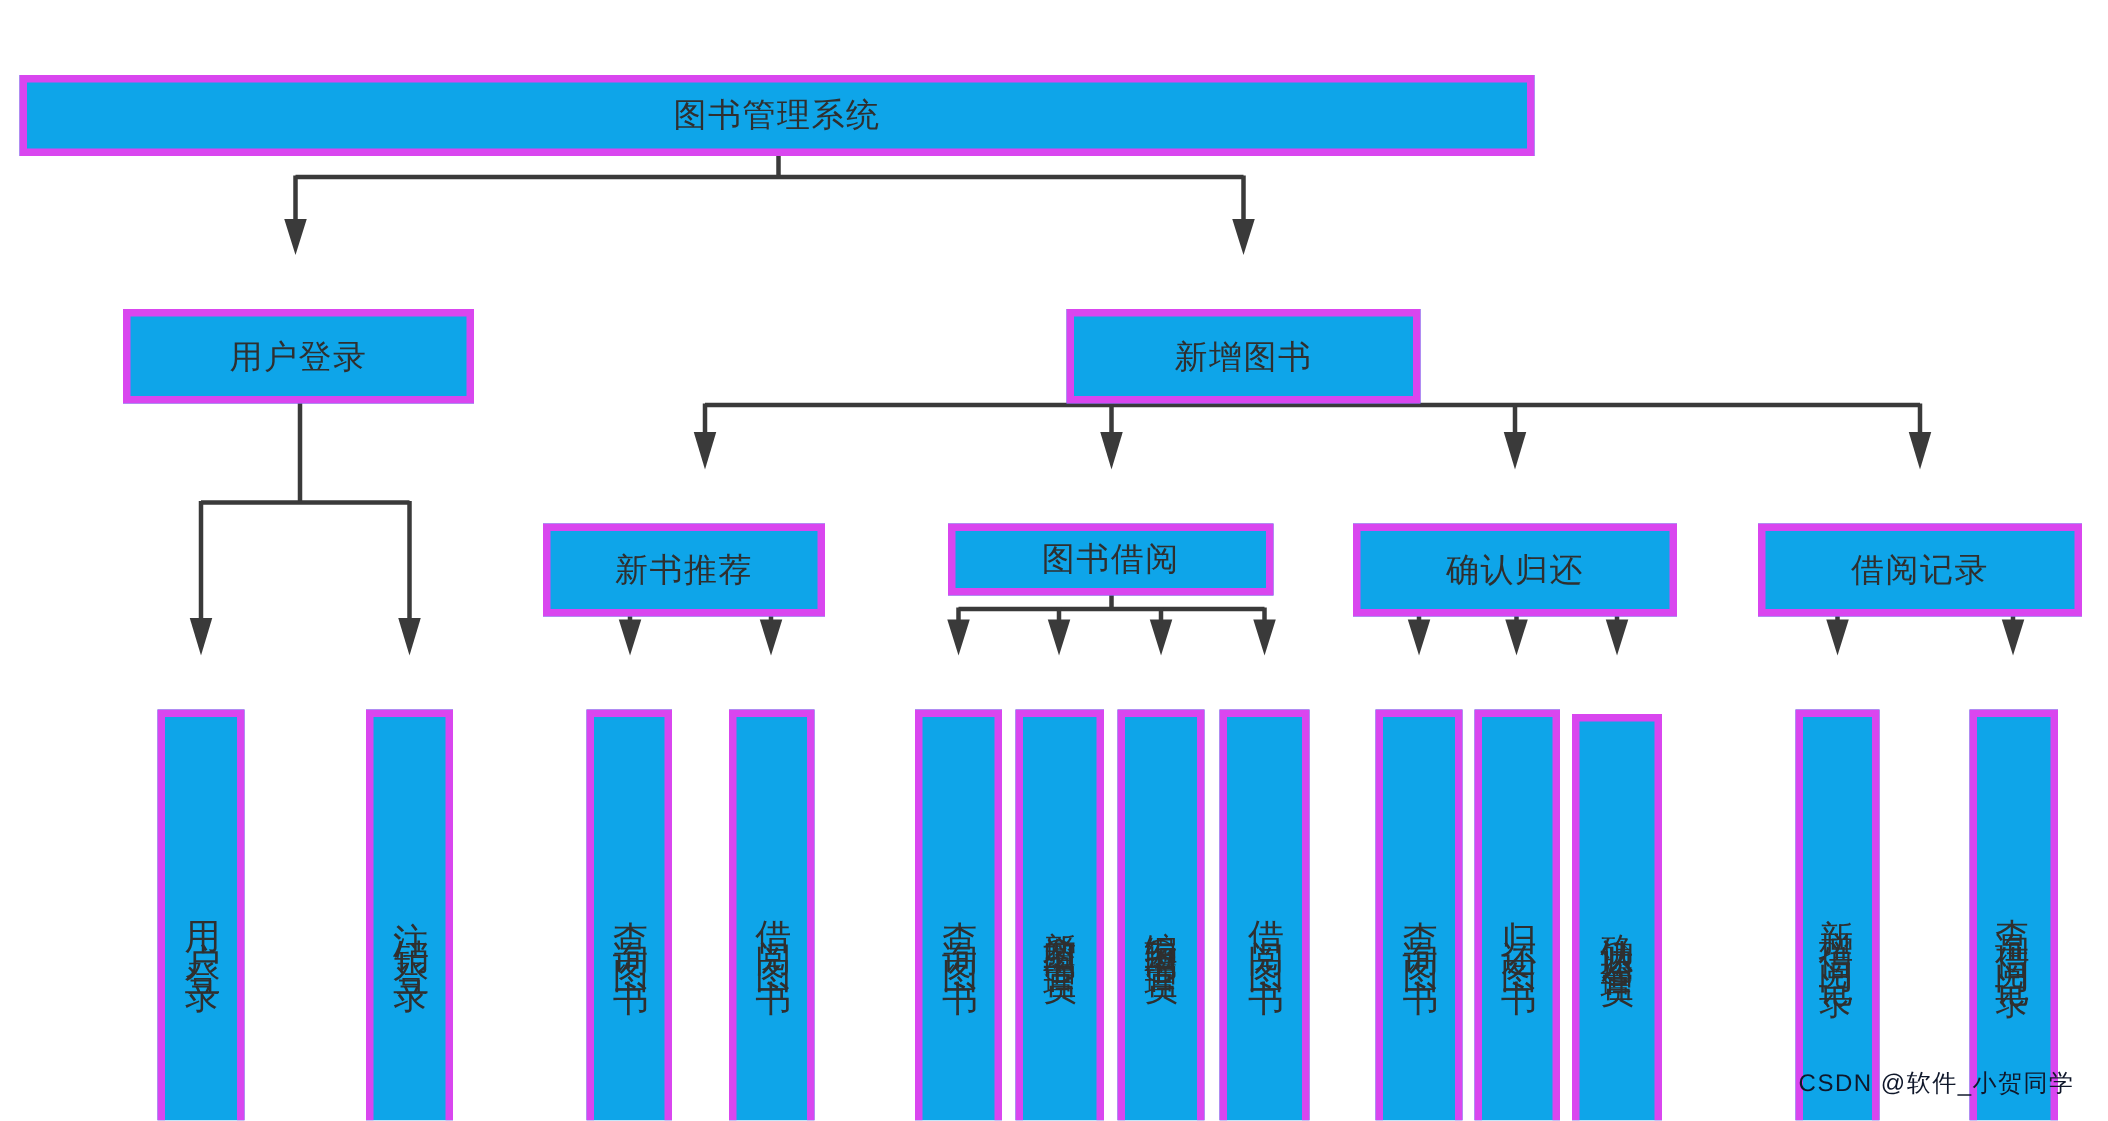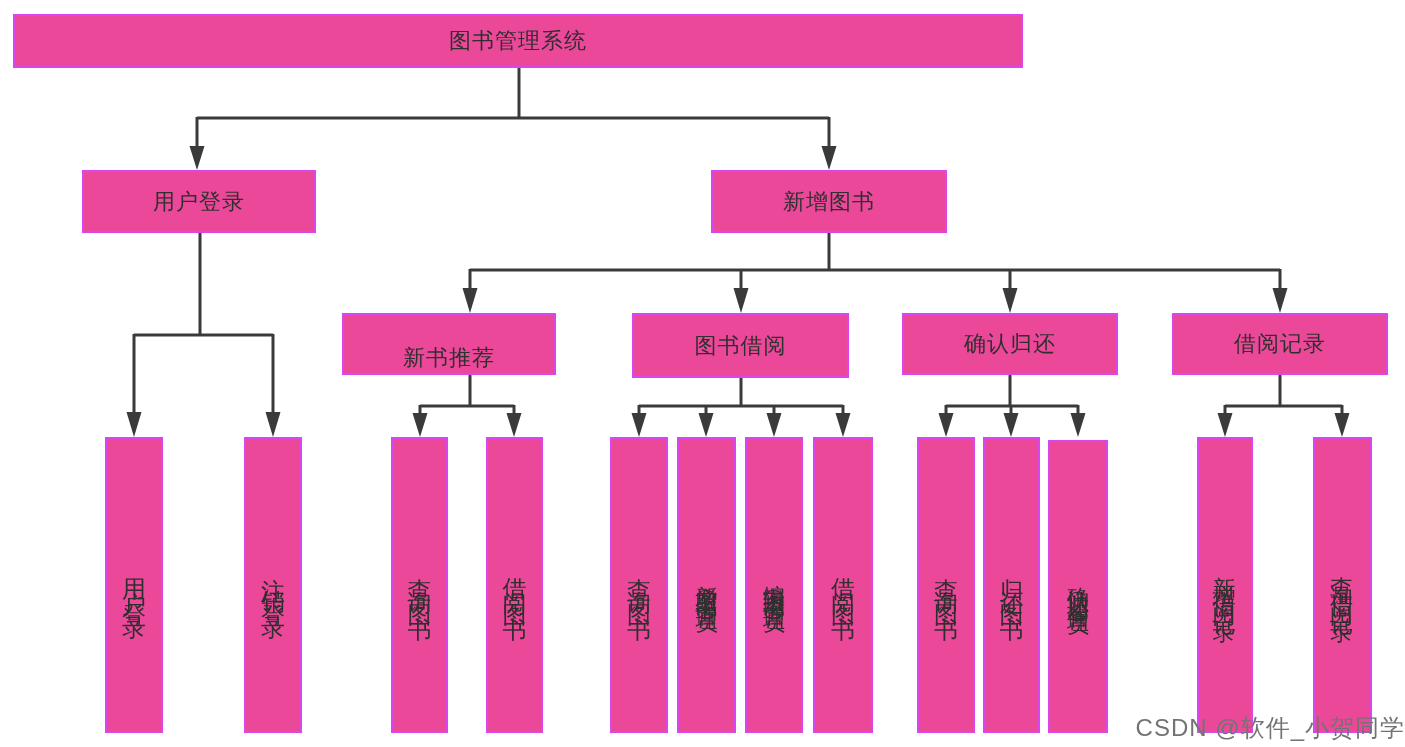--- a/index.html
+++ b/index.html
@@ -13,48 +13,49 @@
   }
   #connectors {
     position: absolute;
     left: 0; top: 0;
     width: 1405px; height: 747px;
     z-index: 0;
   }
   .box {
     position: absolute;
     box-sizing: border-box;
-    background: #ec4899;
-    border: 2px solid #d946ef;
+    background: #0ea5e9;
+    border: 5px solid #d946ef;
     display: flex;
     align-items: center;
     justify-content: center;
     color: #2f2f2f;
     z-index: 1;
+    margin-top: 36px;
   }
   .h-label {
     font-size: 22px;
     letter-spacing: 1px;
     white-space: nowrap;
   }
   .v-text {
     writing-mode: vertical-rl;
     text-orientation: mixed;
     white-space: nowrap;
     color: #2f2f2f;
   }
   .v-short { font-size: 24px; letter-spacing: 13px; }
   .v-med   { font-size: 23px; letter-spacing: 9px; }
   .v-long  { font-size: 22px; letter-spacing: 4px; }
   #watermark {
     position: absolute;
-    right: 0;
+    right: 22px;
     top: 712px;
-    font-size: 24px;
-    color: #737373;
+    font-size: 16px;
+    color: #0f172a;
     letter-spacing: 1px;
     white-space: nowrap;
     z-index: 2;
   }
   .stroke { stroke: #3a3a3a; stroke-width: 3; fill: none; }
   .arrow  { fill: #3a3a3a; stroke: none; }
 </style>
 </head>
 <body>
 
@@ -140,24 +141,24 @@
     <span class="h-label">图书管理系统</span>
   </div>
 
   <div class="box" style="left:82px; top:170px; width:234px; height:63px;">
     <span class="h-label">用户登录</span>
   </div>
   <div class="box" style="left:711px; top:170px; width:236px; height:63px;">
     <span class="h-label">新增图书</span>
   </div>
 
-  <div class="box" style="left:342px; top:313px; width:214px; height:62px;align-items:flex-end;">
+  <div class="box" style="left:362px; top:313px; width:188px; height:62px;">
     <span class="h-label">新书推荐</span>
   </div>
-  <div class="box" style="left:632px; top:313px; width:217px; height:65px;">
+  <div class="box" style="left:632px; top:313px; width:217px; height:48px;">
     <span class="h-label">图书借阅</span>
   </div>
   <div class="box" style="left:902px; top:313px; width:216px; height:62px;">
     <span class="h-label">确认归还</span>
   </div>
   <div class="box" style="left:1172px; top:313px; width:216px; height:62px;">
     <span class="h-label">借阅记录</span>
   </div>
 
   <div class="box" style="left:105px; top:437px; width:58px; height:296px;">

